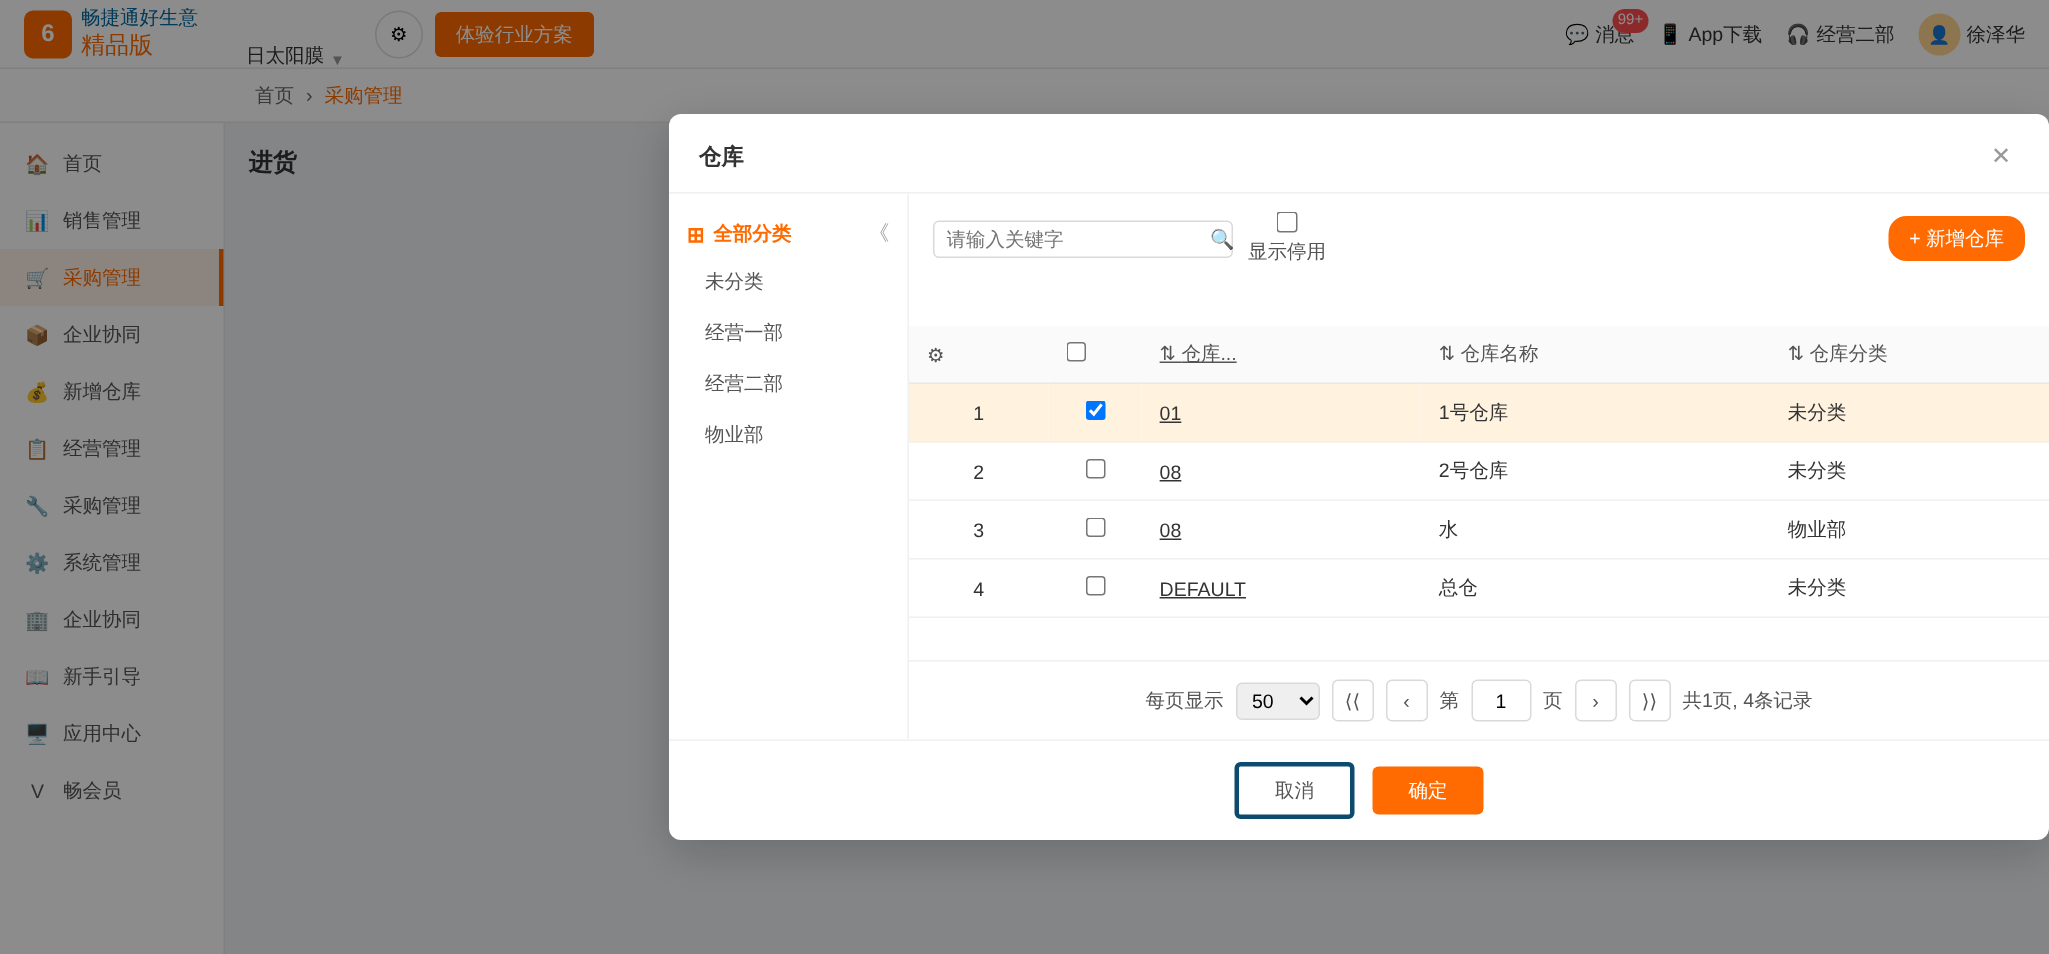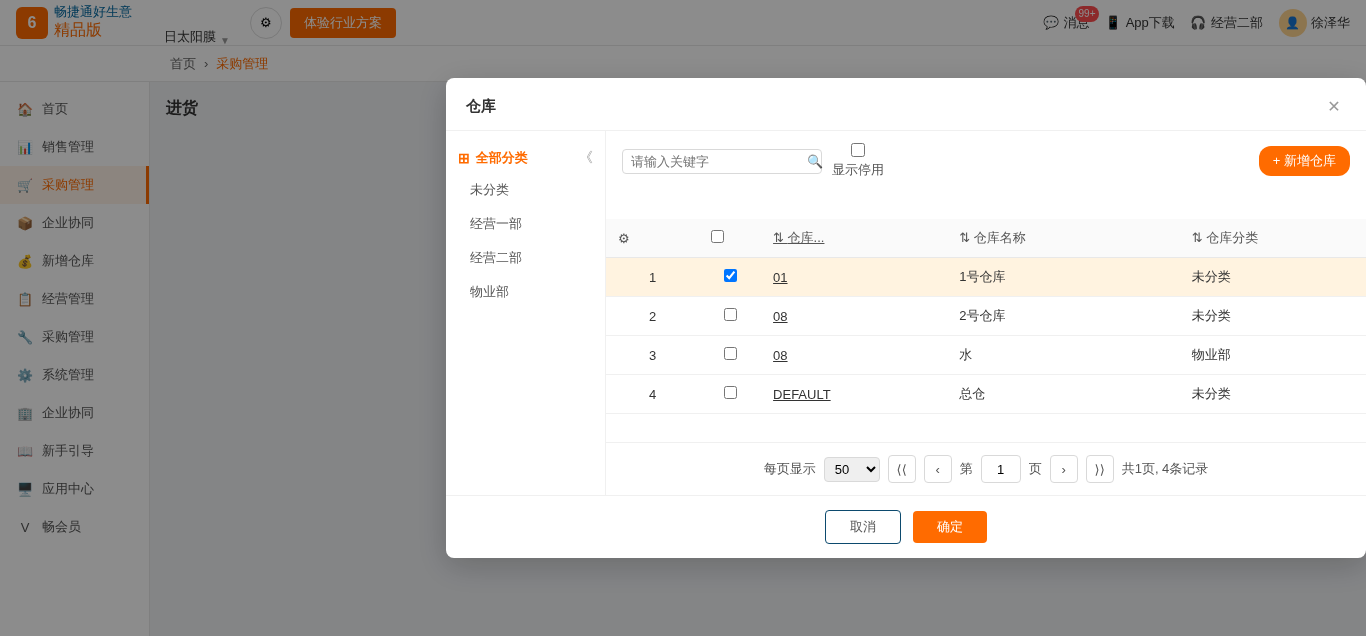--- a/index.html
+++ b/index.html
@@ -226,21 +226,21 @@
     }
     .page-total { color: #555; }
 
     
     .modal-footer {
       display: flex; align-items: center; justify-content: center;
       gap: 12px; padding: 14px 20px;
       border-top: 1px solid #f0f0f0;
     }
     .cancel-btn {
-      border: 1px solid #0c4a6e; background: #fff;
+      border: 3px solid #0c4a6e; background: #fff;
       border-radius: 4px; padding: 7px 24px;
       cursor: pointer; font-size: 13px; color: #555;
     }
     .confirm-btn {
       background: #ff6b00; color: #fff;
       border: none; border-radius: 4px;
       padding: 7px 24px; cursor: pointer; font-size: 13px;
     }
   </style>
 </head>

